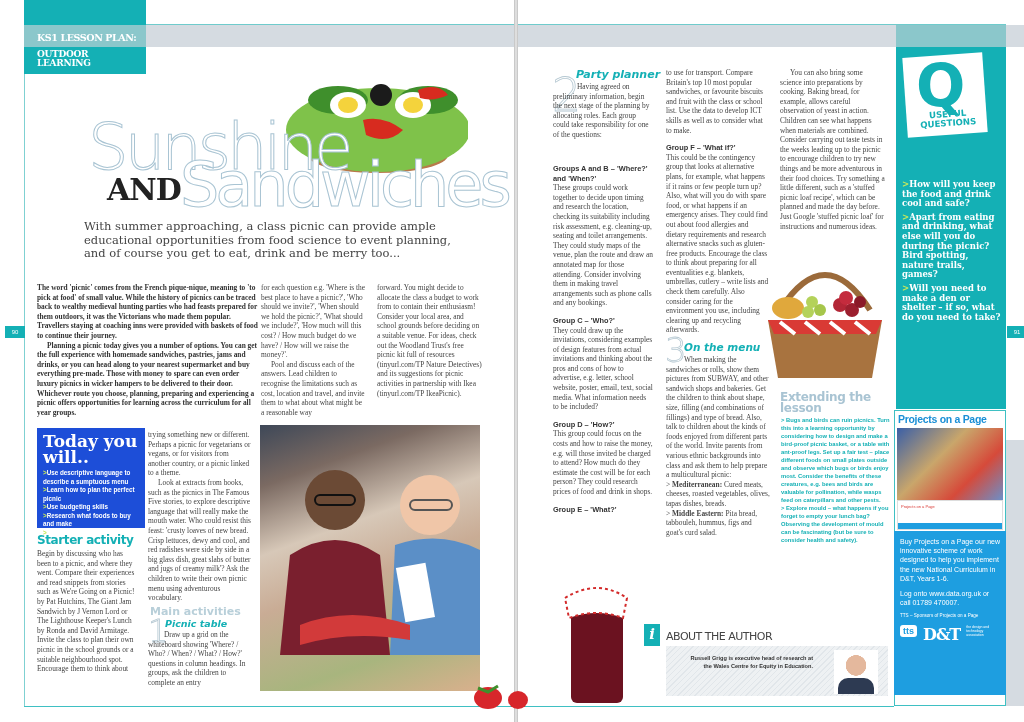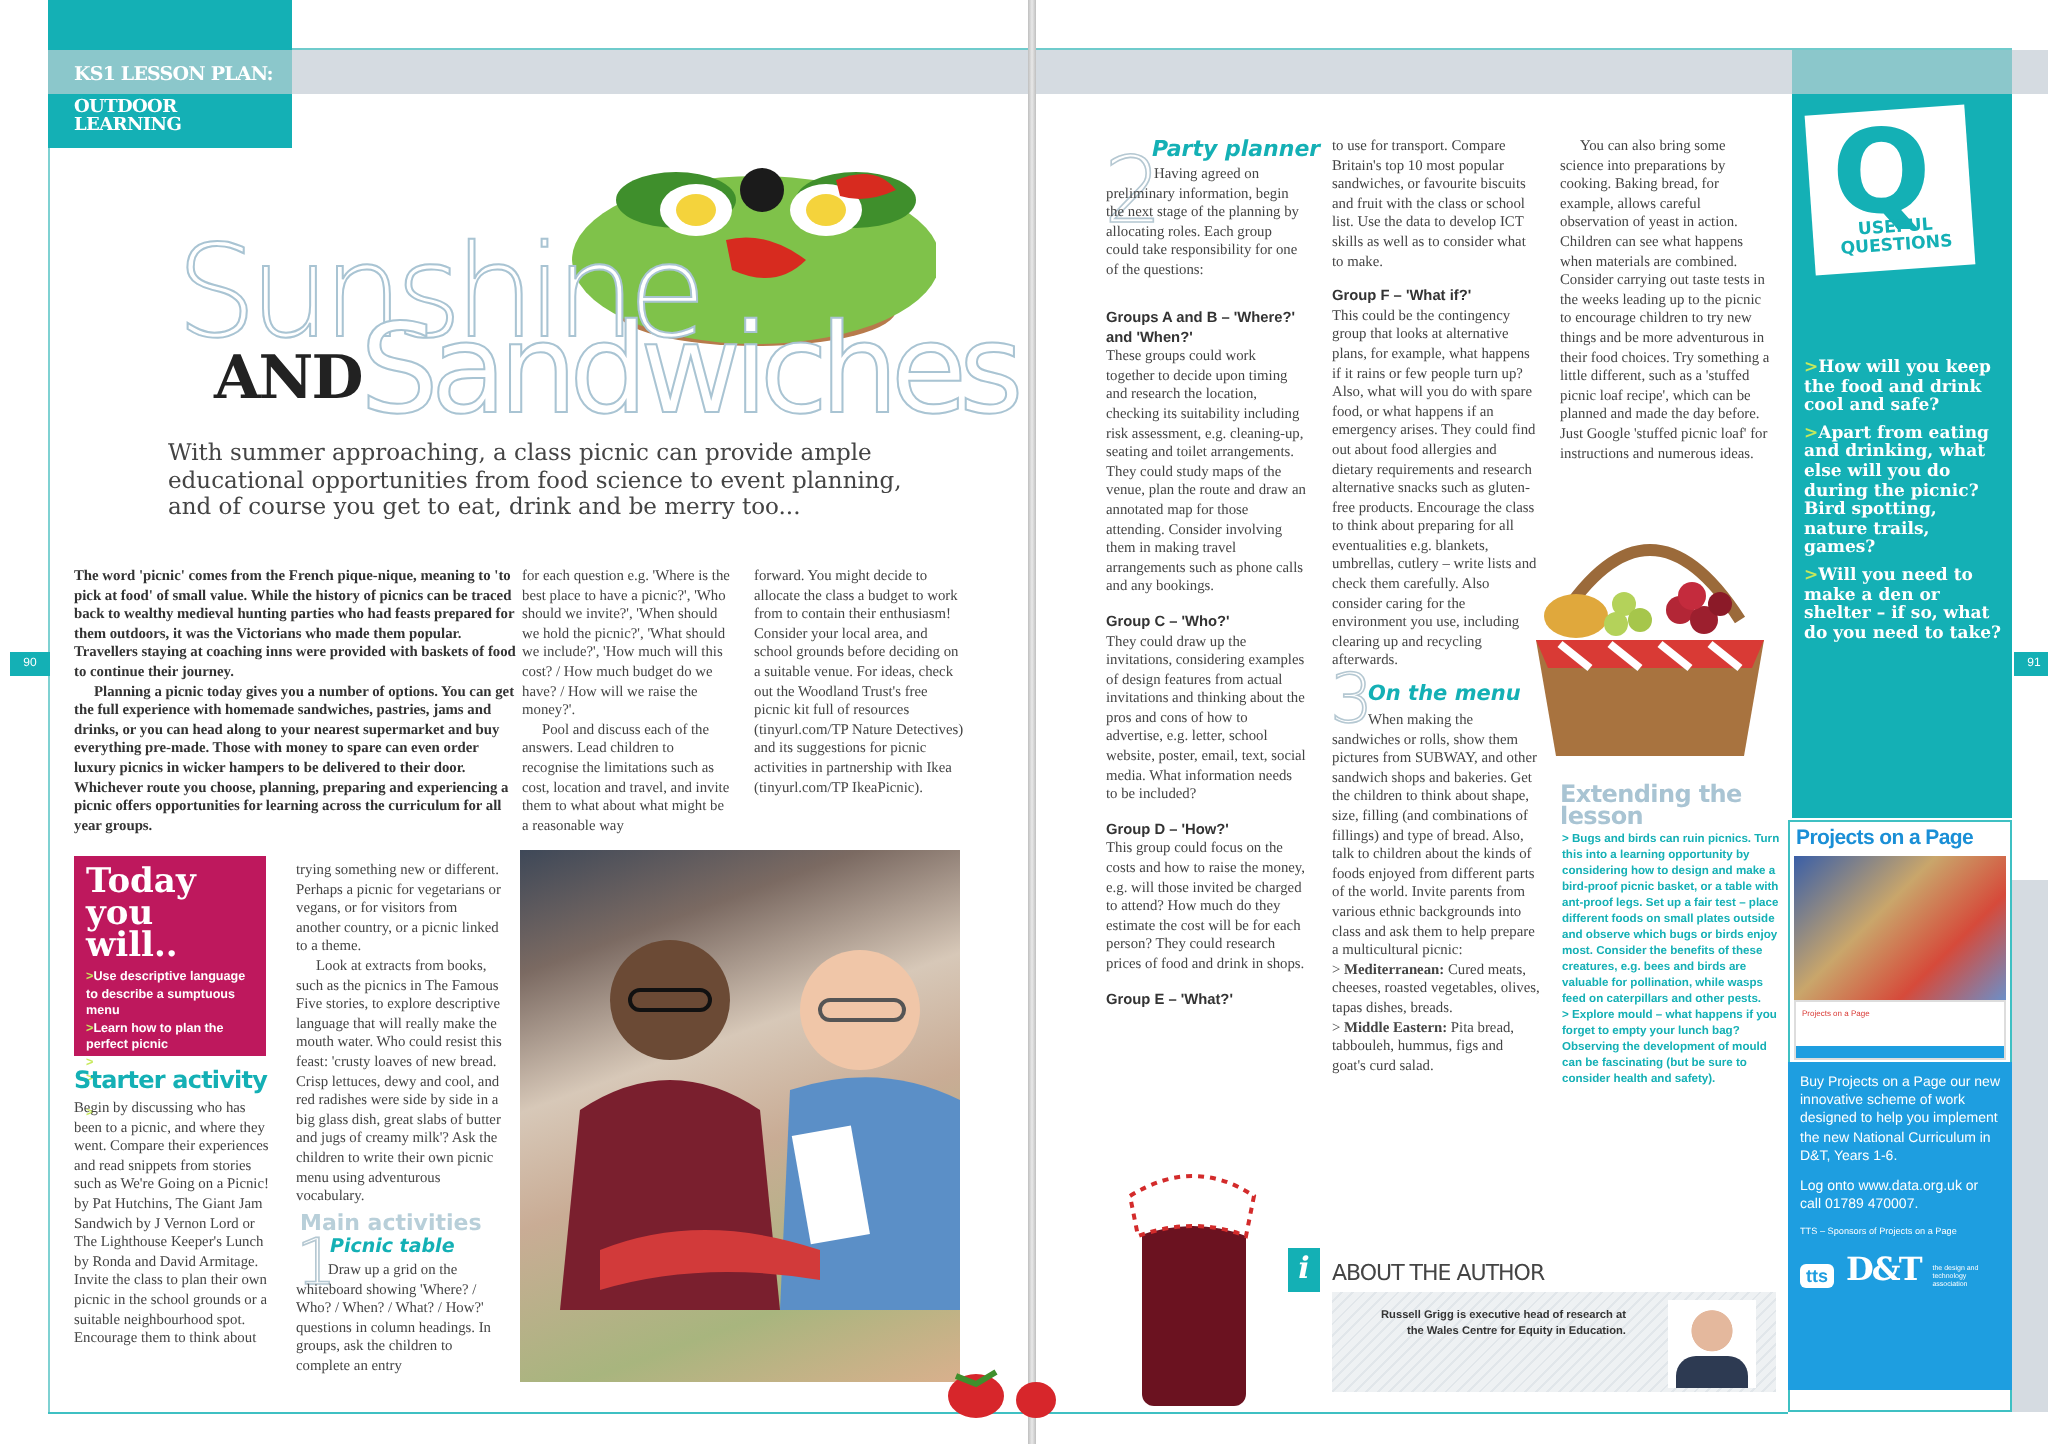--- a/index.html
+++ b/index.html
@@ -18,21 +18,21 @@
   .gutter{left:514px;top:0;width:4px;height:722px;background:linear-gradient(to right,#bfbfbf,#e8e8e8,#bfbfbf)}
   .ks1-box{left:24px;top:0;width:122px;height:74px;background:#14b0b5}
   .ks1-label{left:24px;top:25px;width:122px;height:22px;background:#8bc7cb;color:#fff;font-family:"DejaVu Serif",serif;font-weight:bold;font-size:9.5px;padding:7px 0 0 13px;letter-spacing:-0.4px}
   .outdoor{left:37px;top:50px;color:#fff;font-weight:bold;font-size:9px;line-height:9px;letter-spacing:-0.3px}
   .title-sunshine{left:88px;top:112px;font-family:"DejaVu Sans",sans-serif;font-weight:200;font-size:64px;color:#fff;-webkit-text-stroke:1px #a9c4d3;letter-spacing:-4px;line-height:70px}
   .title-and{left:107px;top:172px;font-family:"DejaVu Serif",serif;font-weight:bold;font-size:30px;color:#222;letter-spacing:-1px}
   .title-sand{left:180px;top:152px;font-family:"DejaVu Sans",sans-serif;font-size:62px;color:#fff;-webkit-text-stroke:1px #a9c4d3;letter-spacing:-4px;line-height:66px}
   .standfirst{left:84px;top:220px;width:390px;font-family:"DejaVu Serif",serif;font-size:11.5px;line-height:13.6px;color:#444}
   .salad{left:278px;top:60px;width:190px;height:120px}
   .page-num{width:20px;height:12px;background:#14b0b5;color:#fff;font-family:"Liberation Sans",sans-serif;font-size:6px;text-align:center;line-height:12px}
-  .today-box{left:37px;top:428px;width:96px;height:100px;background:#be185d;padding:5px 6px;color:#fff}
+  .today-box{left:37px;top:428px;width:108px;height:100px;background:#1d4ed8;padding:5px 6px;color:#fff}
   .today-title{font-family:"DejaVu Serif",serif;font-weight:bold;font-size:17px;line-height:16px}
   .today-list{margin-top:4px;font-family:"Liberation Sans",sans-serif;font-weight:bold;font-size:6.3px;line-height:8.5px}
   .today-list .arr{color:#c7e95b}
   .starter-title{left:37px;top:533px;font-family:"DejaVu Sans",sans-serif;font-weight:bold;font-size:12px;color:#14b0b5;letter-spacing:-0.4px}
   .main-title{left:150px;top:605px;font-family:"DejaVu Sans",sans-serif;font-weight:bold;font-size:11px;color:#b8cfd9}
   .sub-title{font-family:"DejaVu Sans",sans-serif;font-weight:bold;font-style:italic;color:#14b0b5}
   .bignum{font-family:"DejaVu Sans",sans-serif;font-weight:100;color:#fff;-webkit-text-stroke:0.8px #b5c8d2}
   .kids-photo{left:260px;top:425px;width:220px;height:266px;background:linear-gradient(160deg,#3e4858 0%,#7b6a62 18%,#d7c8b8 38%,#c9ac95 55%,#a8b57e 80%,#d9b08d 100%);overflow:hidden}
   .jam{left:561px;top:578px;width:70px;height:128px}
   .q-col{left:896px;top:25px;width:110px;height:384px;background:#14b0b5}
@@ -43,21 +43,21 @@
   .q-list{left:902px;top:180px;width:100px;font-family:"DejaVu Serif",serif;font-weight:bold;font-size:8.5px;line-height:9.6px;color:#fff}
   .q-list p{margin-bottom:4px}
   .q-list .arr{color:#c7e95b}
   .pop-box{left:894px;top:410px;width:112px;height:296px;border:1px solid #3fc0c3;background:#fff}
   .pop-title{left:898px;top:413px;font-family:"Liberation Sans",sans-serif;font-weight:bold;font-size:10.5px;color:#1a8fd6;letter-spacing:-0.3px}
   .pop-img{left:897px;top:428px;width:106px;height:72px;background:linear-gradient(135deg,#3a5fa7,#c9a66b 40%,#d64a3a 70%,#6c8fc8);}
   .pop-card{left:897px;top:500px;width:106px;height:30px;background:#fff;border:1px solid #ddd}
   .pop-blue{left:894px;top:531px;width:112px;height:164px;background:#1e9ee0;padding:6px 6px;color:#fff;font-family:"Liberation Sans",sans-serif}
   .pop-blue p{font-size:7px;line-height:9.2px;margin-bottom:6px}
   .pop-blue .small{font-size:4.6px;line-height:6px}
-  .logos{display:flex;gap:6px;align-items:flex-end;margin-top:4px}
+  .logos{display:flex;gap:6px;align-items:flex-start;margin-top:4px}
   .tts{background:#fff;color:#1e9ee0;border-radius:3px;font-weight:bold;font-size:9px;padding:1px 3px}
   .dt{font-family:"DejaVu Serif",serif;font-size:16px;font-weight:bold;color:#fff;letter-spacing:-1px}
   .dt-small{font-size:3.5px;line-height:4px;width:26px}
   .right-shade{left:1006px;top:440px;width:18px;height:266px;background:#d5dbe1}
   .about-head{left:657px;top:630px;font-family:"DejaVu Sans",sans-serif;font-size:11px;color:#444;letter-spacing:-0.5px}
   .about-icon{left:644px;top:624px;width:16px;height:22px;background:#14b0b5;color:#fff;font-family:"DejaVu Serif",serif;font-weight:bold;font-style:italic;font-size:15px;text-align:center;line-height:20px}
   .about-box{left:666px;top:646px;width:222px;height:50px;background:repeating-linear-gradient(135deg,#eef1f3 0 3px,#e1e6ea 3px 4px)}
   .about-text{left:688px;top:655px;width:125px;font-family:"Liberation Sans",sans-serif;font-weight:bold;font-size:5.6px;line-height:7.5px;text-align:right;color:#333}
   .author-photo{left:834px;top:650px;width:44px;height:44px;background:radial-gradient(circle at 50% 35%,#e4b89d 0 28%,#fff 29%);overflow:hidden}
   .author-photo .suit{position:absolute;bottom:0;left:4px;width:36px;height:16px;background:#2d3a52;border-radius:10px 10px 0 0}
@@ -158,21 +158,21 @@
 <svg class="abs" style="left:470px;top:680px;width:60px;height:30px" viewBox="0 0 60 30">
   <ellipse cx="18" cy="18" rx="14" ry="11" fill="#d7262b"></ellipse>
   <ellipse cx="48" cy="20" rx="10" ry="9" fill="#d7262b"></ellipse>
   <path d="M8 8 L18 12 L28 6" stroke="#3f8f2c" stroke-width="3" fill="none"></path>
 </svg>
 
 <div class="abs bignum" style="left:552px;top:68px;font-size:46px">2</div>
 <div class="abs sub-title" style="left:576px;top:68px;font-size:11px">Party planner</div>
 <div class="abs body-text" style="left:553px;top:82px;width:100px;text-indent:24px">Having agreed on preliminary information, begin the next stage of the planning by allocating roles. Each group could take responsibility for one of the questions:</div>
 <div class="abs body-text" style="left:553px;top:150px;width:100px">
-  <h5 style="margin-top:4px">Groups A and B – 'Where?' and 'When?'</h5>
+  <h5 style="margin-top:14px">Groups A and B – 'Where?' and 'When?'</h5>
   <p>These groups could work together to decide upon timing and research the location, checking its suitability including risk assessment, e.g. cleaning-up, seating and toilet arrangements. They could study maps of the venue, plan the route and draw an annotated map for those attending. Consider involving them in making travel arrangements such as phone calls and any bookings.</p>
   <h5>Group C – 'Who?'</h5>
   <p>They could draw up the invitations, considering examples of design features from actual invitations and thinking about the pros and cons of how to advertise, e.g. letter, school website, poster, email, text, social media. What information needs to be included?</p>
   <h5>Group D – 'How?'</h5>
   <p>This group could focus on the costs and how to raise the money, e.g. will those invited be charged to attend? How much do they estimate the cost will be for each person? They could research prices of food and drink in shops.</p>
   <h5>Group E – 'What?'</h5>
 </div>
 
 <div class="abs body-text" style="left:666px;top:68px;width:104px">
   <p>to use for transport. Compare Britain's top 10 most popular sandwiches, or favourite biscuits and fruit with the class or school list. Use the data to develop ICT skills as well as to consider what to make.</p>

